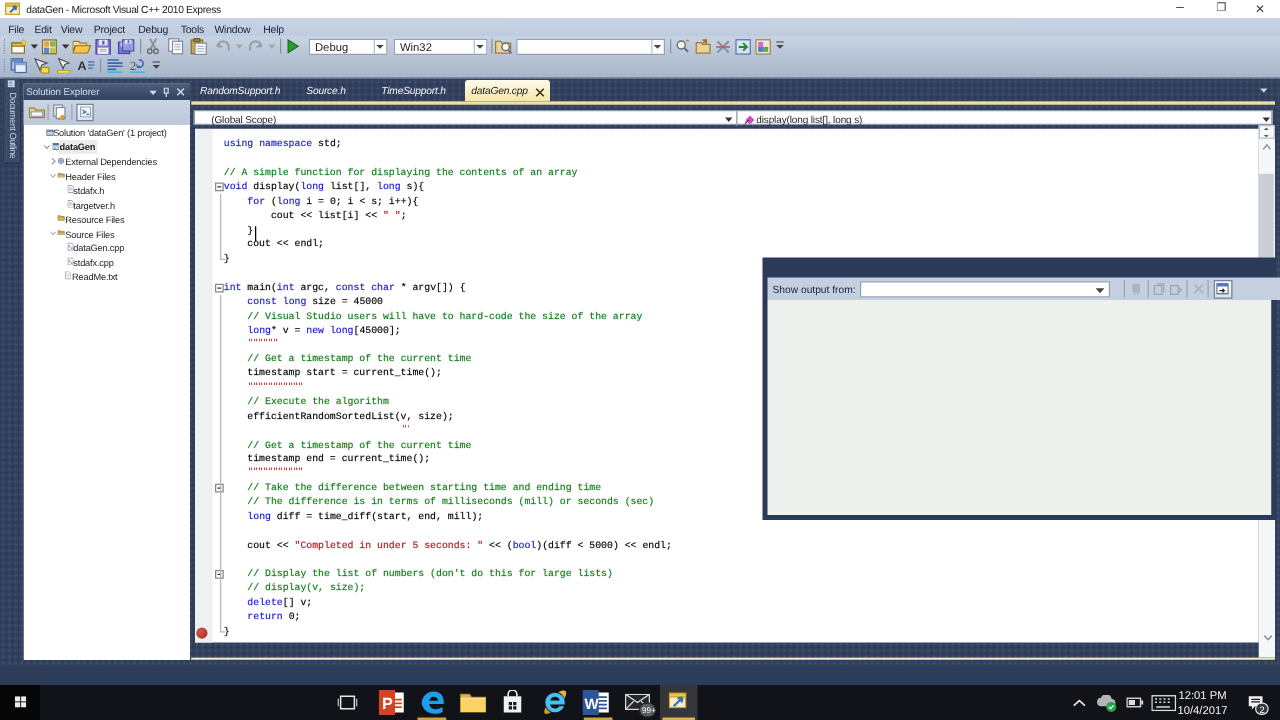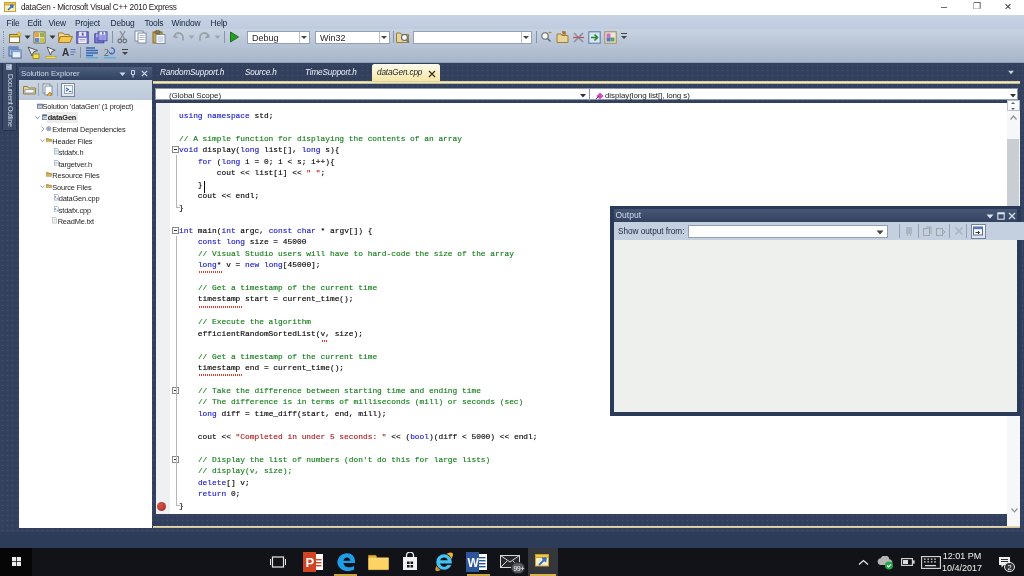--- a/index.html
+++ b/index.html
@@ -491,33 +491,20 @@
           </svg>
         <div style="position:absolute;left:0.5px;top:39px;width:12px;height:139px;background:#c9cdd4"></div>
         <svg style="position:absolute;left:4px;top:408px" width="7" height="5" viewBox="0 0 7 5">
             <path d="M0.5 0.5 L3.5 3.8 L6.5 0.5" stroke="#8b929c" stroke-width="1.2" fill="none"></path>
           </svg>
       </div>
     </div>
   </div>
 
   <div class="abs" id="output">
-    <div id="out-title">
-        <span style="position:absolute;left:1.5px;top:1px">Output</span>
-      <svg style="position:absolute;left:372px;top:4.5px" width="8" height="5" viewBox="0 0 8 5">
-          <path d="M0.5 0.5 L4 4.5 L7.5 0.5 Z" fill="#dde4ef"></path>
-        </svg>
-      <svg style="position:absolute;left:383px;top:3px" width="8" height="8" viewBox="0 0 8 8">
-          <rect x="0.8" y="0.8" width="6.4" height="6.4" fill="none" stroke="#dde4ef" stroke-width="1.1"></rect>
-          <path d="M0.8 1.6 h6.4" stroke="#dde4ef" stroke-width="1.4"></path>
-        </svg>
-      <svg style="position:absolute;left:394px;top:3px" width="8" height="8" viewBox="0 0 8 8">
-          <path d="M1 1 L7 7 M7 1 L1 7" stroke="#dde4ef" stroke-width="1.2"></path>
-        </svg>
-    </div>
     <div id="out-toolbar">
       <span style="position:absolute;left:4px;top:4.5px;font-size:8.2px;color:#1c2740">Show output from:</span>
       <div style="position:absolute;left:74px;top:2.5px;width:200px;height:13px;background:#fff;border:1px solid #94a0b2">
         <svg style="position:absolute;right:3px;top:4px" width="8" height="5" viewBox="0 0 8 5">
             <path d="M0.5 0.5 L4 4.5 L7.5 0.5 Z" fill="#444"></path>
           </svg>
       </div>
       <div style="position:absolute;left:285px;top:2px;width:1px;height:14px;background:#96a3b5"></div>
       <svg style="position:absolute;left:289.5px;top:3.5px" width="11" height="11" viewBox="0 0 11 11">
           <rect x="2" y="1" width="6" height="7" rx="1" fill="#aab4c2"></rect>

